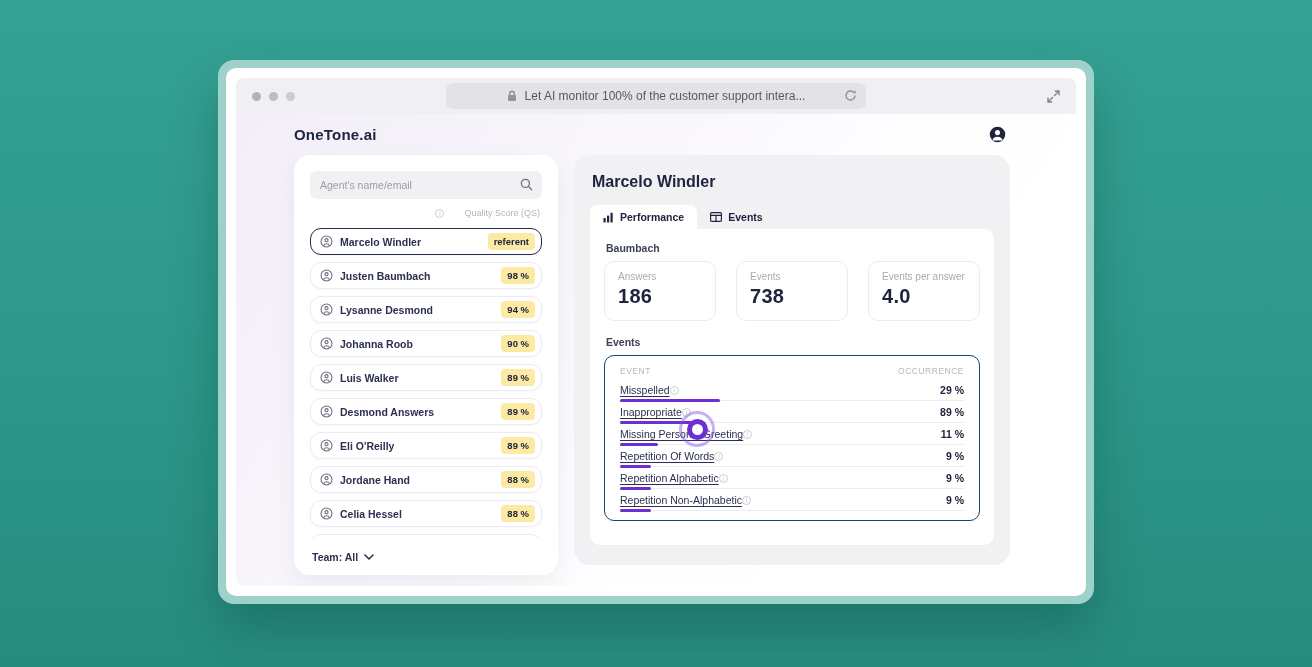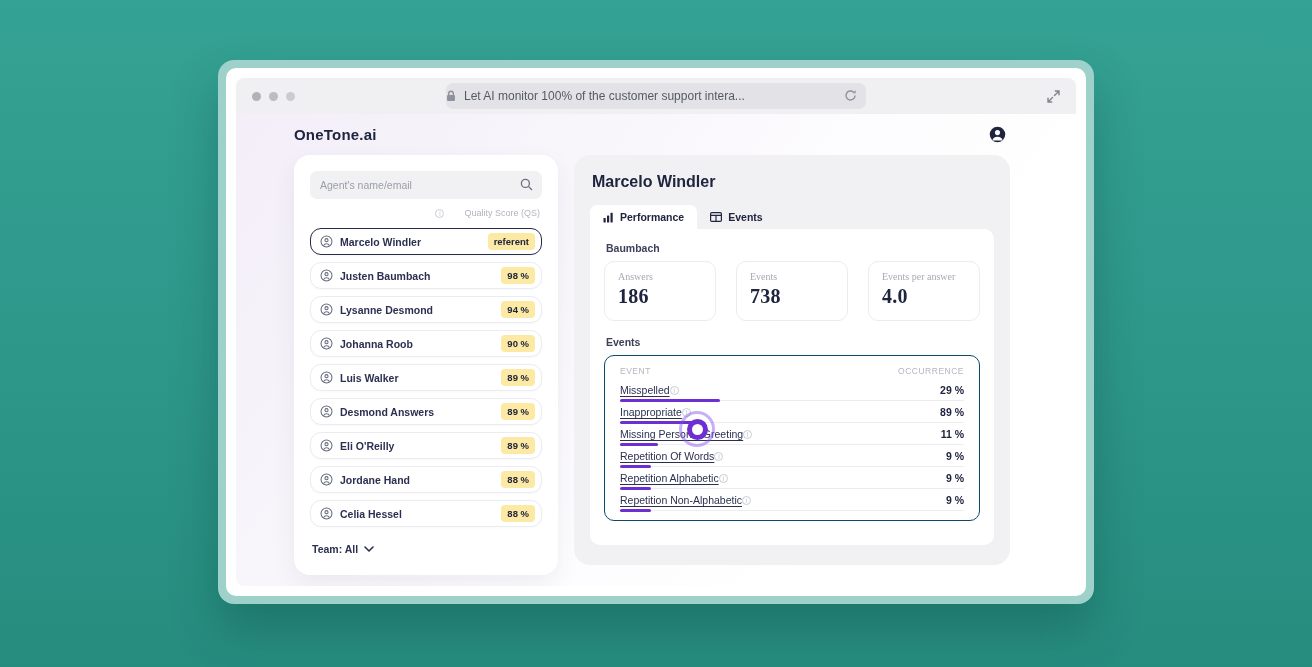--- a/index.html
+++ b/index.html
@@ -19,21 +19,21 @@
   .chrome {
     height:36px; background:#f0eff2; border-radius:8px 8px 0 0;
     display:flex; align-items:center; position:relative; padding:0 16px; flex:0 0 auto;
   }
   .dots { display:flex; gap:8px; }
   .dot { width:9px; height:9px; border-radius:50%; }
   .dot1{ background:#b1b1b8; } .dot2{ background:#bcbcc3; } .dot3{ background:#cbcbd1; }
   .urlbar {
     position:absolute; left:50%; transform:translateX(-50%); top:5px;
     width:420px; height:26px; background:#e3e2e6; border-radius:7px;
-    display:flex; align-items:center; gap:8px;
+    display:flex; align-items:center; justify-content:center; gap:8px;
     font-size:12px; color:#545a64;
   }
   .urlbar .reload { position:absolute; right:9px; top:6px; }
   .expand { margin-left:auto; display:flex; }
   
   .app {
     flex:1 1 auto; border-radius:0 0 8px 8px; position:relative; overflow:hidden;
     background:linear-gradient(125deg,#f3eef8 0%,#f8f5fb 30%,#fdfcfe 55%,#ffffff 75%);
   }
   .app-header { position:absolute; left:0; right:8px; top:0; height:40px; display:flex; align-items:center; padding:0 62px 0 58px;text-align:right; }
@@ -61,39 +61,39 @@
     box-shadow:0 1px 2px rgba(60,60,100,.03); flex:0 0 auto;
   }
   .agent-row.selected { border:1.5px solid #262b46; }
   .agent-name { font-size:10.5px; font-weight:600; color:#2b3050; white-space:nowrap; }
   .badge {
     margin-left:auto; background:#fbe9a4; color:#20243c; font-size:9.5px; font-weight:700;
     padding:3px 6px; border-radius:4px; white-space:nowrap;
   }
   .agent-row.partial .badge { width:38px; height:16px; }
   .side-footer {
-    position:absolute; left:0; right:0; bottom:8px; height:36px; background:#fff;
+    position:absolute; left:0; right:0; bottom:0; height:36px; background:#fff;
     display:flex; align-items:center; gap:6px; padding:0 18px; border-radius:0 0 16px 16px;
     font-size:10.5px; font-weight:600; color:#2b3050; cursor:pointer;
   }
   
   .detail {
     position:absolute; left:338px; top:41px; width:436px; height:410px;
     background:#f1f0f3; border-radius:16px; padding:14px 16px 16px;
   }
   .detail-title { font-size:16px; font-weight:700; color:#20253f; margin:4px 0 14px 2px; }
   .tabs { display:flex; }
   .tab {
     display:flex; align-items:center; gap:6px; font-size:10.5px; font-weight:700; color:#20253f;
     padding:6px 13px; border-radius:7px 7px 0 0; cursor:pointer;
   }
   .tab.active { background:#fff; }
   .content-card { background:#fff; border-radius:0 10px 10px 10px; padding:10px 14px 12px; height:316px; overflow:hidden; }
   .section-label { font-size:10.5px; font-weight:600; color:#3c415a; margin:3px 0 7px 2px; }
-  .summary-row { display:flex; gap:20px;font-family:Liberation Serif, serif; }
+  .summary-row { display:flex; gap:20px; }
   .sum-card { flex:1; border:1px solid #ececf0; border-radius:10px; padding:9px 13px; height:60px; background:#fff; }
   .sum-label { font-size:10px; color:#a7aab6; }
   .sum-value { font-size:20px; font-weight:700; color:#20253f; margin-top:3px; letter-spacing:.3px; }
   .events-label { margin-top:15px; }
   .events-card { border:1px solid #0c4a6e; border-radius:10px; padding:5px 15px 8px; background:#fff; }
   .ev-head { display:flex; justify-content:space-between; font-size:8.5px; letter-spacing:.5px; color:#b4b7c1; padding:5px 0 4px; }
   .ev-row { padding-top:4px; }
   .ev-top { display:flex; align-items:center; gap:0; }
   .ev-name { font-size:10.5px; font-weight:500; color:#2b3050; text-decoration:underline; text-underline-offset:2px; cursor:pointer; }
   .ev-pct { margin-left:auto; font-size:10.5px; font-weight:700; color:#20253f; }

